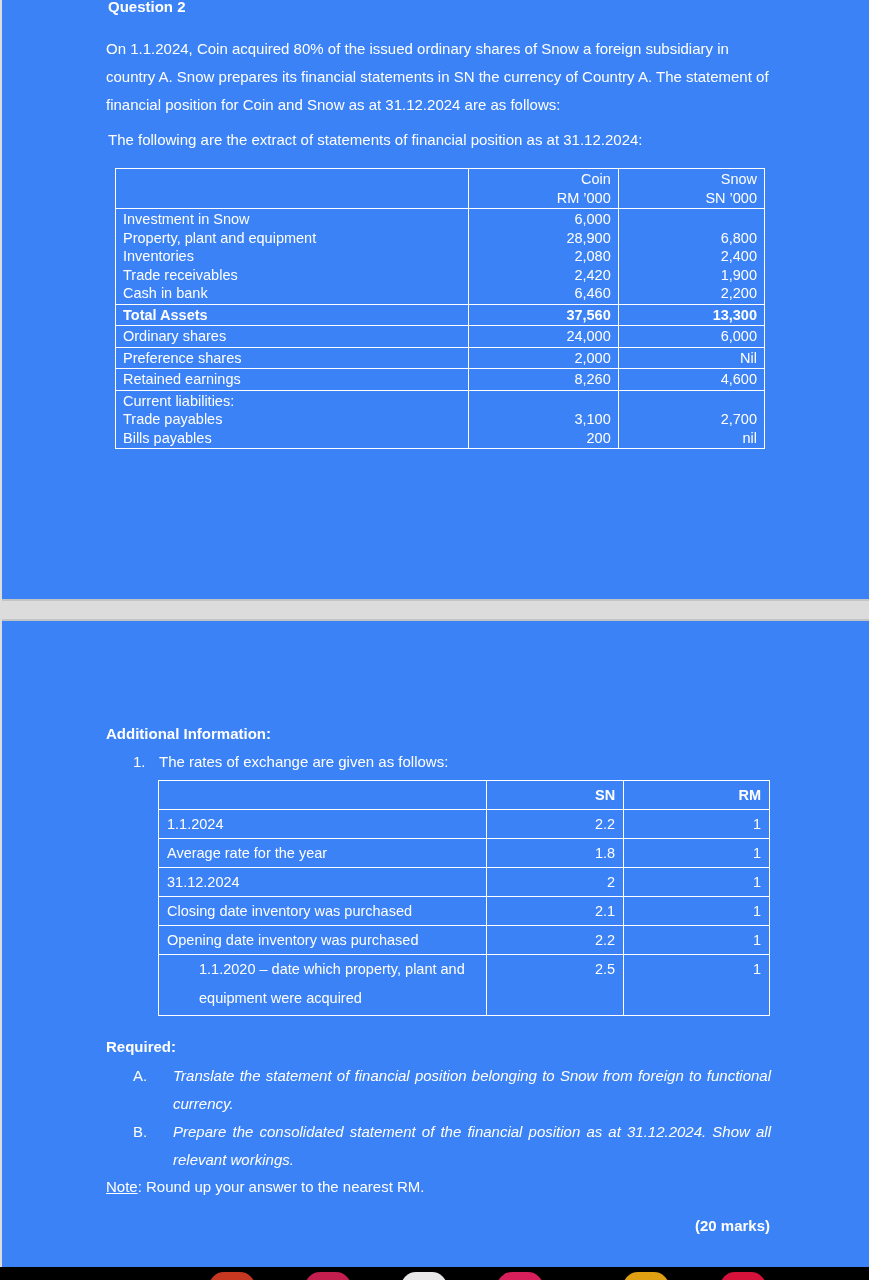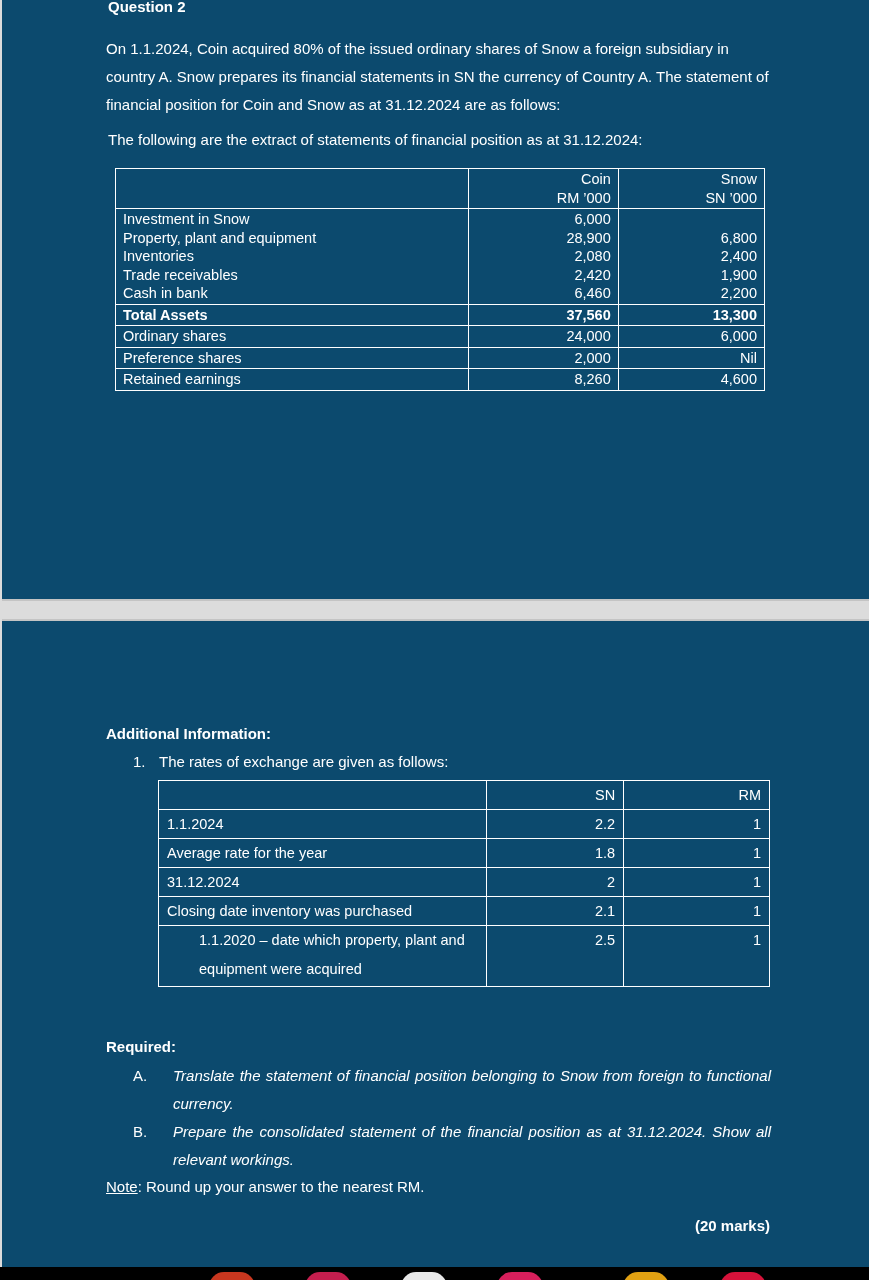--- a/index.html
+++ b/index.html
@@ -1,18 +1,18 @@
 <!DOCTYPE html>
 <html><head>
 <meta charset="utf-8">
 <style>
   html, body { margin:0; padding:0; }
   body { width:869px; height:1280px; background:#dcdcdc; position:relative; overflow:hidden;
          font-family:"Liberation Sans", sans-serif; color:#ffffff; }
-  .page { position:absolute; left:2px; right:0; background:#0c4a6e;text-decoration:underline; }
+  .page { position:absolute; left:2px; right:0; background:#3b82f6;text-decoration:underline; }
   #page1 { top:0; height:599px; border-bottom:2px solid #c4c4c4; }
   #page2 { top:619px; height:646px; border-top:2px solid #c4c4c4; }
   .dock { position:absolute; left:0; right:0; top:1267px; height:13px; background:#000; overflow:hidden; }
   .dock .app { position:absolute; top:5px; width:46px; height:30px; border-radius:23px; }
 
   .title { position:absolute; left:106px; top:-2px; font-weight:bold; font-size:15px; }
   .para { position:absolute; left:104px; top:35px; width:666px; font-size:15px; line-height:28px; }
   .lead { position:absolute; left:106px; top:131px; font-size:15px; }
 
   table { border-collapse:collapse; font-size:14.5px; color:#fff; }
@@ -22,21 +22,21 @@
   #sfp td.num { text-align:right; }
   #sfp .c1 { width:337px; } #sfp .c2 { width:135px; } #sfp .c3 { width:131px; }
   #sfp tr.bold td { font-weight:bold; }
 
   .addl { position:absolute; left:106px; top:725px; font-weight:bold; font-size:15px; }
   .item1 { position:absolute; left:133px; top:753px; font-size:15px; }
   .item1 .n { display:inline-block; width:26px; }
   #fx { position:absolute; left:158px; top:780px; width:612px; }
   #fx td, #fx th { height:27px; line-height:28px; padding:0 8px; }
   #fx .c1 { width:295px; } #fx .c2 { width:128px; text-align:right; } #fx .c3 { width:137px; text-align:right; }
-  #fx th { font-weight:normal; }
+  #fx th { font-weight:bold; }
 
   .req { position:absolute; left:106px; top:1038px; font-weight:bold; font-size:15px; }
   .ritem { position:absolute; left:133px; font-size:15px; line-height:28px; width:638px; }
   .ritem .letter { position:absolute; left:0; }
   .ritem .text { display:block; margin-left:40px; text-align:justify;font-style:italic; }
   .note { position:absolute; left:106px; top:1178px; font-size:15px; }
   .note u { text-decoration:underline; }
   .marks { position:absolute; right:99px; top:1217px; font-weight:bold; font-size:15px; }
 </style>
 </head>
@@ -90,20 +90,37 @@
     <tr>
       <td>Preference shares</td>
       <td class="num">2,000</td>
       <td class="num">Nil</td>
     </tr>
     <tr>
       <td>Retained earnings</td>
       <td class="num">8,260</td>
       <td class="num">4,600</td>
     </tr>
+    <tr>
+      <td>
+        <div>Current liabilities:</div>
+        <div>Trade payables</div>
+        <div>Bills payables</div>
+      </td>
+      <td class="num">
+        <div>&nbsp;</div>
+        <div>3,100</div>
+        <div>200</div>
+      </td>
+      <td class="num">
+        <div>&nbsp;</div>
+        <div>2,700</div>
+        <div>nil</div>
+      </td>
+    </tr>
   </tbody>
     </table>
 </div>
 
 <div class="page" id="page2"></div>
 
 <div class="addl">Additional Information:</div>
 <div class="item1"><span class="n">1.</span><span>The rates of exchange are given as follows:</span></div>
 
 <table id="fx">
@@ -127,20 +144,25 @@
     <td class="c1">31.12.2024</td>
     <td class="c2">2</td>
     <td class="c3">1</td>
   </tr>
   <tr>
     <td class="c1">Closing date inventory was purchased</td>
     <td class="c2">2.1</td>
     <td class="c3">1</td>
   </tr>
   <tr>
+    <td class="c1">Opening date inventory was purchased</td>
+    <td class="c2">2.2</td>
+    <td class="c3">1</td>
+  </tr>
+  <tr>
     <td class="c1" style="line-height:29px;padding-bottom:2px;padding-left:40px;">1.1.2020 – date which property, plant and equipment were acquired</td>
     <td class="c2">2.5</td>
     <td class="c3">1</td>
   </tr>
 </tbody>
   </table>
 
 <div class="req">Required:</div>
 <div class="ritem" style="top:1062px;">
   <span class="letter">A.</span>

